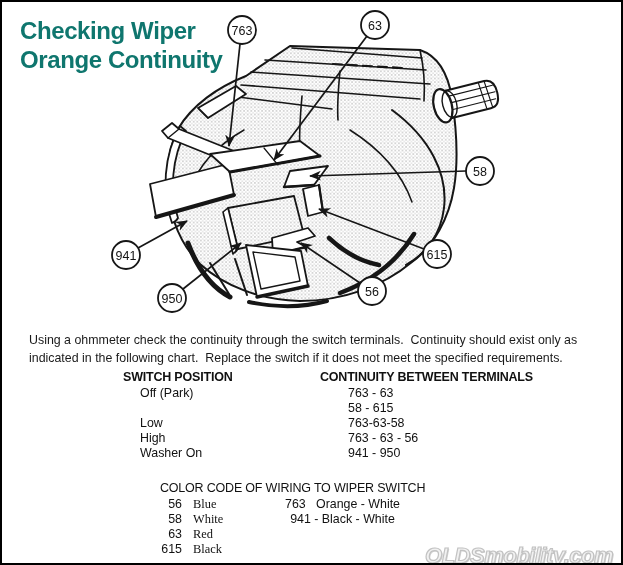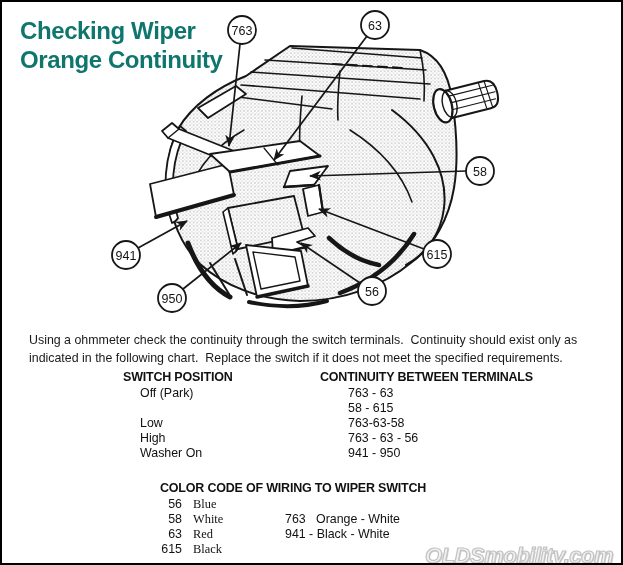--- a/index.html
+++ b/index.html
@@ -20,27 +20,27 @@
   }
   .ct-h { position:absolute; top:368px; font-size:12.5px; font-weight:bold; letter-spacing:-0.2px; }
   .ct-h-pos  { left:89px;margin-left:32px; }
   .ct-h-term { left:318px; }
   .ct-rows { position:absolute; left:0; top:384px; width:623px; }
   .ct-row { position:relative; height:15px; font-size:12.4px; }
   .ct-row .pos  { position:absolute; left:138px; white-space:pre; }
   .ct-row .term { position:absolute; left:346px; white-space:pre; }
   .cc-title {
     position:absolute; left:158px; top:479px;
-    font-size:12.5px; font-weight:bold; letter-spacing:-0.2px;
+    font-size:12.5px; font-weight:normal; letter-spacing:-0.2px;
   }
   .cc-left { position:absolute; left:0; top:495px; }
   .cc-left .cc-row { position:relative; height:15px; font-size:12.4px; }
   .cc-left .num { position:absolute; left:146px; width:34px; text-align:right; }
   .cc-left .nm  { position:absolute; left:191px;font-family:Liberation Serif, serif; }
-  .cc-right { position:absolute; left:283px; top:510px; }
+  .cc-right { position:absolute; left:283px; top:495px;text-align:center; }
   .cc-right .cc-row-r { height:15px; font-size:12.4px; white-space:pre; }
   .watermark {
     position:absolute; right:8px; top:529px;
     font-size:22px; font-weight:bold; font-style:italic; letter-spacing:-0.5px;
     color:#f1f1f1; -webkit-text-stroke:1.2px #c2c2c2;
     text-shadow:1px 1px 0 #d4d4d4, -1px -1px 0 #ffffff;
     white-space:nowrap;
     margin-top:12px;
   }
   svg text.co {

